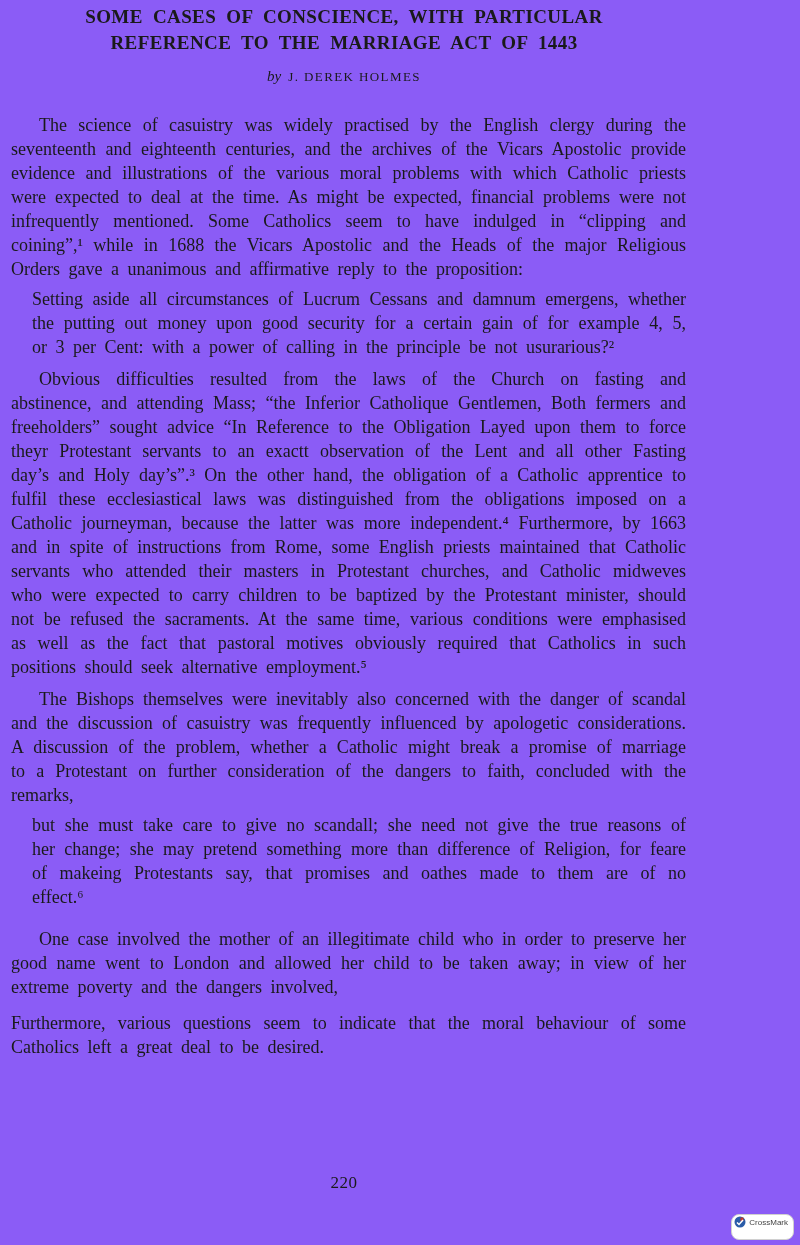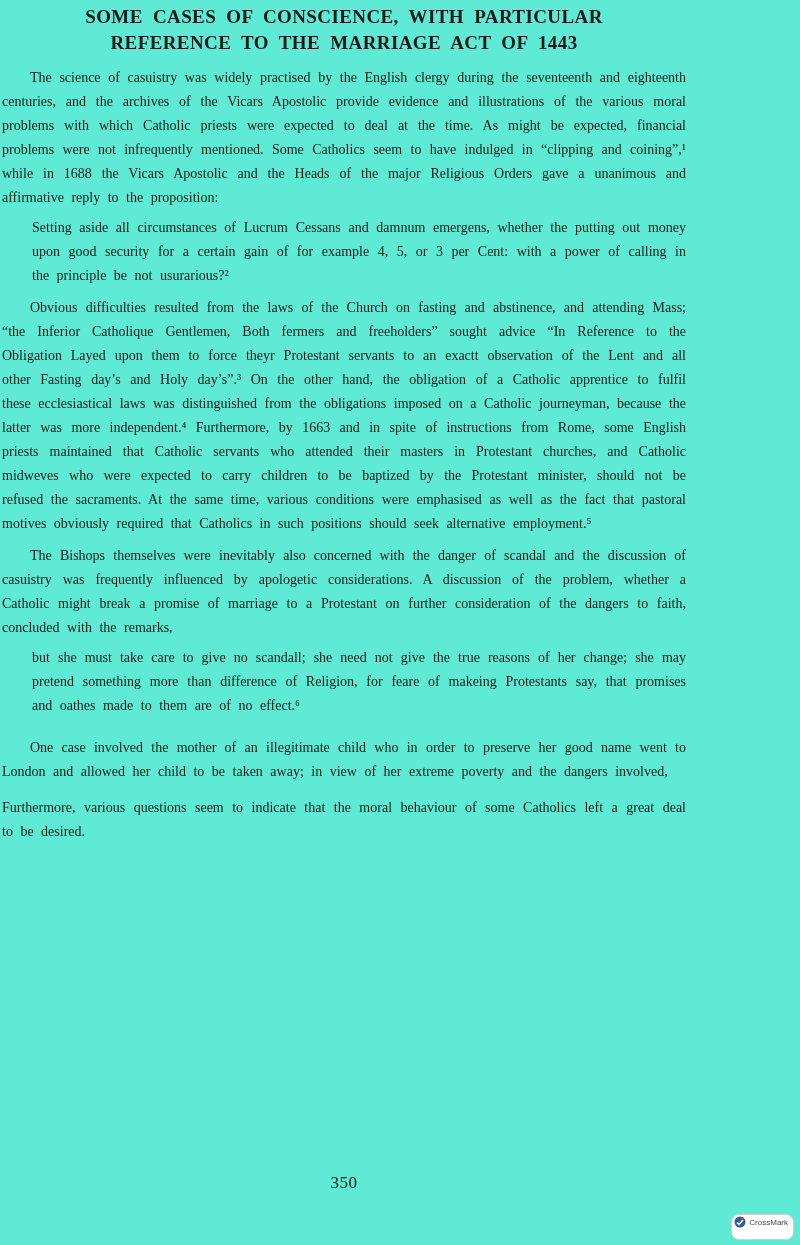--- a/index.html
+++ b/index.html
@@ -4,21 +4,21 @@
 <style>
   html, body {
     margin: 0;
     padding: 0;
     background: #ffffff;
   }
   .page {
     position: relative;
     width: 800px;
     height: 1245px;
-    background: #5eead4;
+    background: #8b5cf6;
     font-family: "Liberation Serif", serif;
     color: #1a1a1a;
     overflow: hidden;
   }
   .content {
     position: absolute;
     left: 2px;
     top: 4px;
     width: 684px;
   }
@@ -39,23 +39,23 @@
   }
   .byline .by {
     font-style: italic;
     margin-right: 7px;
   }
   .byline .author {
     font-size: 13px;
     letter-spacing: 1.4px;
   }
   .para, .quote {
-    margin: 8px 0 0 0;
+    margin: 8px 0 0 9px;
     text-align: justify;
-    font-size: 14px;
+    font-size: 18px;
     line-height: 24px;
     word-spacing: 4px;
   }
   .para {
     text-indent: 28px;
   }
   .para.first {
     margin-top: 0;
   }
   .para.flush {
@@ -107,38 +107,41 @@
 <body>
 
 <div class="page">
   <div class="content">
 
     <h1 class="title">
       <div>SOME CASES OF CONSCIENCE, WITH PARTICULAR</div>
       <div>REFERENCE TO THE MARRIAGE ACT OF 1443</div>
     </h1>
 
+    <div class="byline">
+      <span class="by">by</span><span class="author">J. DEREK HOLMES</span>
+    </div>
 
     <p class="para first">The science of casuistry was widely practised by the English clergy during the seventeenth and eighteenth centuries, and the archives of the Vicars Apostolic provide evidence and illustrations of the various moral problems with which Catholic priests were expected to deal at the time. As might be expected, financial problems were not infrequently mentioned. Some Catholics seem to have indulged in “clipping and coining”,¹ while in 1688 the Vicars Apostolic and the Heads of the major Religious Orders gave a unanimous and affirmative reply to the proposition:</p>
 
     <div class="quote">Setting aside all circumstances of Lucrum Cessans and damnum emergens, whether the putting out money upon good security for a certain gain of for example 4, 5, or 3 per Cent: with a power of calling in the principle be not usurarious?²</div>
 
     <p class="para">Obvious difficulties resulted from the laws of the Church on fasting and abstinence, and attending Mass; “the Inferior Catholique Gentlemen, Both fermers and freeholders” sought advice “In Reference to the Obligation Layed upon them to force theyr Protestant servants to an exactt observation of the Lent and all other Fasting day’s and Holy day’s”.³ On the other hand, the obligation of a Catholic apprentice to fulfil these ecclesiastical laws was distinguished from the obligations imposed on a Catholic journeyman, because the latter was more independent.⁴ Furthermore, by 1663 and in spite of instructions from Rome, some English priests maintained that Catholic servants who attended their masters in Protestant churches, and Catholic midweves who were expected to carry children to be baptized by the Protestant minister, should not be refused the sacraments. At the same time, various conditions were emphasised as well as the fact that pastoral motives obviously required that Catholics in such positions should seek alternative employment.⁵</p>
 
     <p class="para">The Bishops themselves were inevitably also concerned with the danger of scandal and the discussion of casuistry was frequently influenced by apologetic considerations. A discussion of the problem, whether a Catholic might break a promise of marriage to a Protestant on further consideration of the dangers to faith, concluded with the remarks,</p>
 
     <div class="quote">but she must take care to give no scandall; she need not give the true reasons of her change; she may pretend something more than difference of Religion, for feare of makeing Protestants say, that promises and oathes made to them are of no effect.⁶</div>
 
     <p class="para spaced">One case involved the mother of an illegitimate child who in order to preserve her good name went to London and allowed her child to be taken away; in view of her extreme poverty and the dangers involved,</p>
 
     <p class="para flush">Furthermore, various questions seem to indicate that the moral behaviour of some Catholics left a great deal to be desired.</p>
 
   </div>
 
-  <div class="page-number">350</div>
+  <div class="page-number">220</div>
 
   <div class="crossmark">
     <span class="cm-icon">
       <svg viewBox="0 0 24 24" width="12" height="12" aria-hidden="true">
         <circle cx="12" cy="12" r="11" fill="#2a5ca8"></circle>
         <rect x="13" y="3" width="6" height="7" fill="#c0392b"></rect>
         <path d="M6 13 l4 4 L18 8" stroke="#ffffff" stroke-width="3" fill="none"></path>
       </svg>
     </span>
     <span class="cm-label">CrossMark</span>

